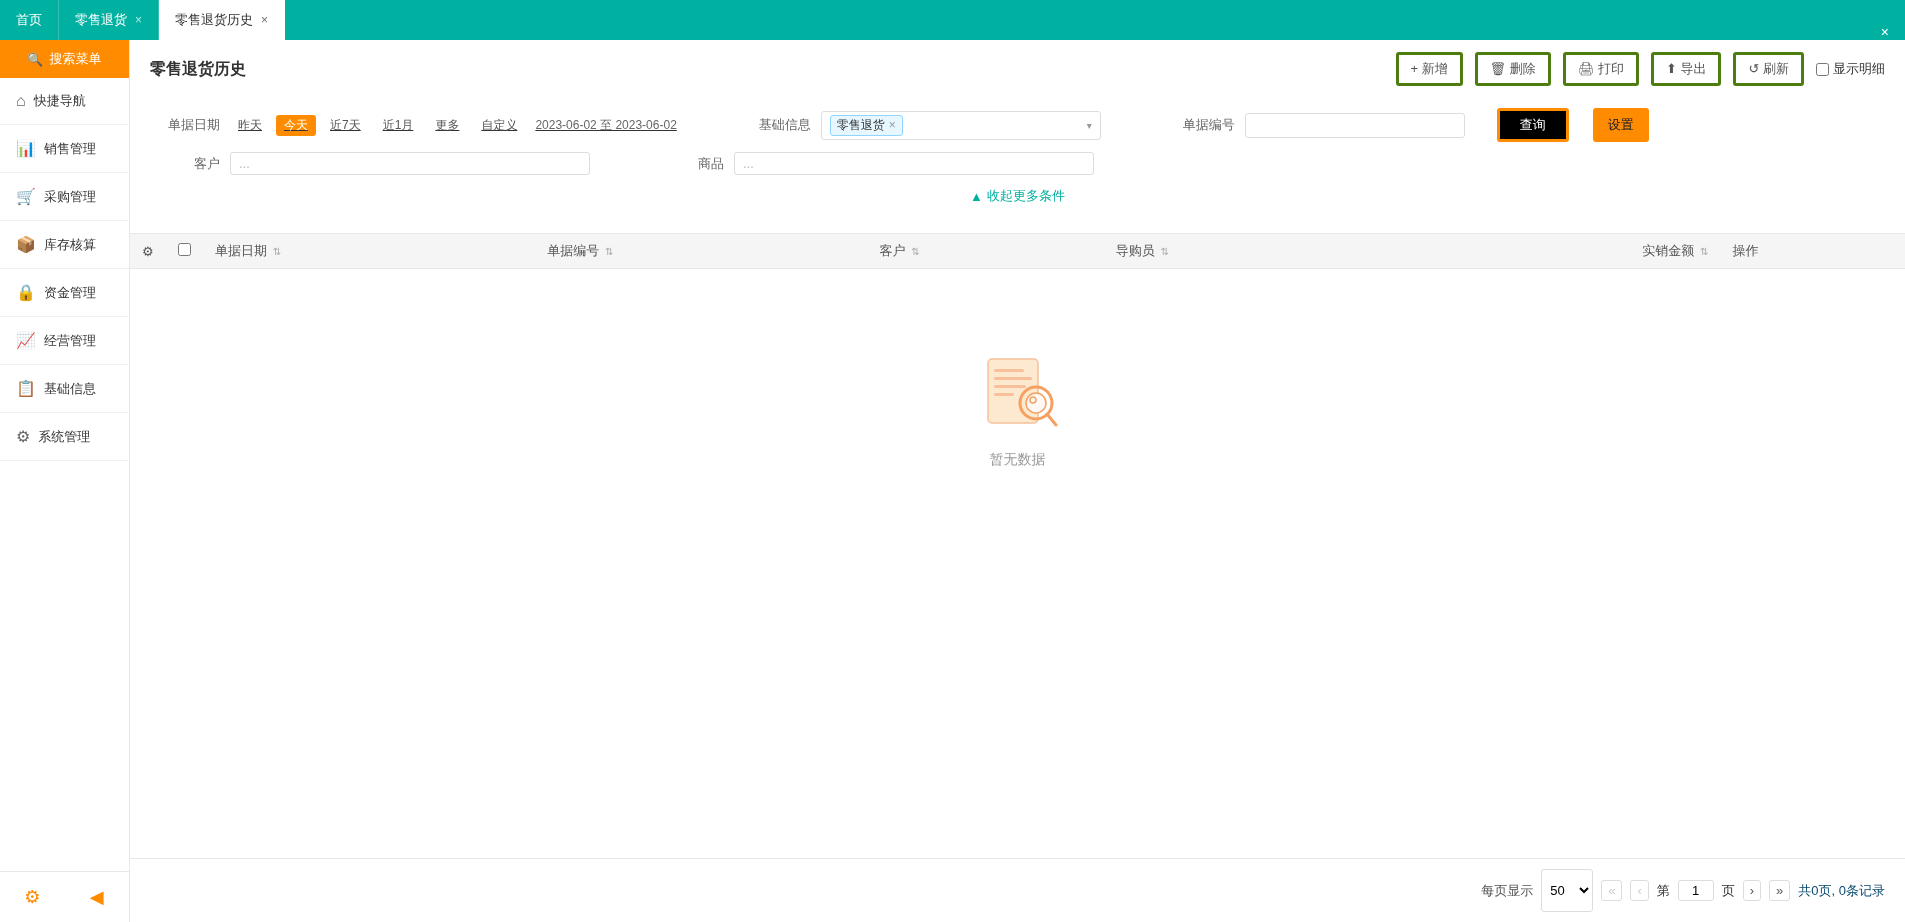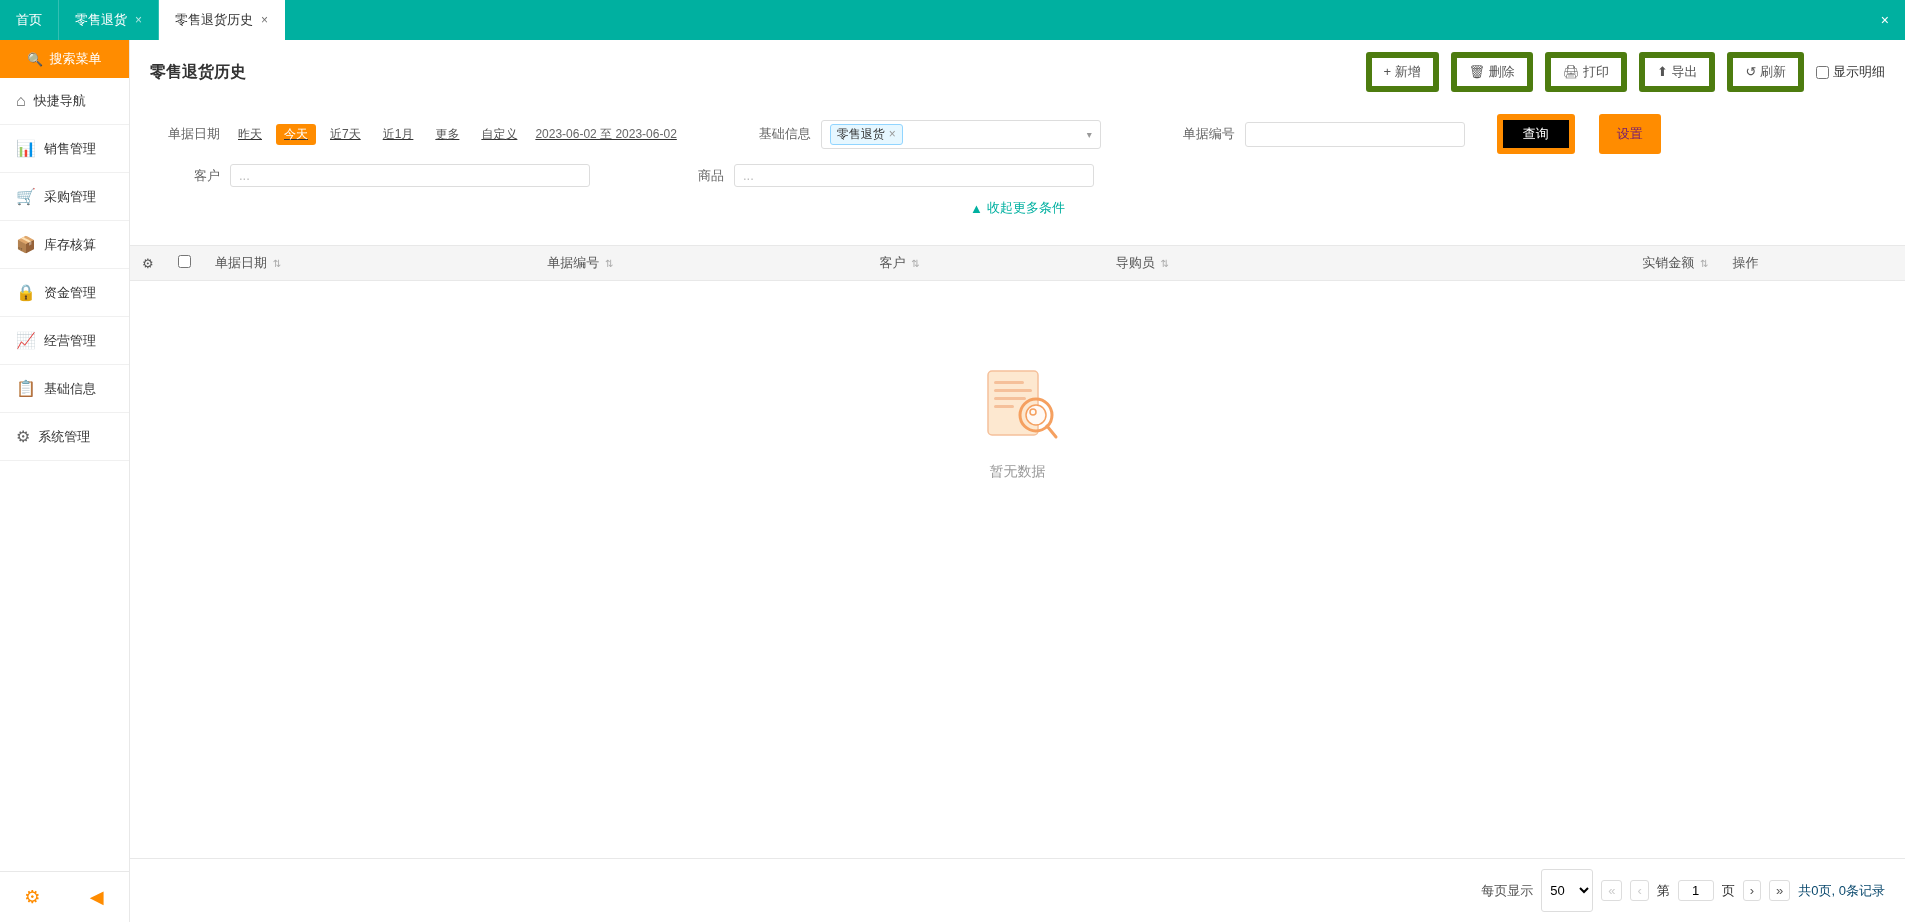--- a/index.html
+++ b/index.html
@@ -5,21 +5,21 @@
     * { box-sizing: border-box; margin: 0; padding: 0; }
     body { font-family: "Microsoft YaHei", Arial, sans-serif; font-size: 13px; background: #f5f5f5; color: #333; }
 
     
     .app-wrapper { display: flex; flex-direction: column; height: 922px; width: 1905px; overflow: hidden; }
 
     
     .tab-bar {
       background: #00b0a0;
       display: flex;
-      align-items: center;
+      align-items: flex-end;
       height: 40px;
       padding-left: 0;
       flex-shrink: 0;
     }
     .tab-item {
       display: flex; align-items: center;
       padding: 0 16px;
       height: 100%;
       color: #fff;
       cursor: pointer;
@@ -127,21 +127,21 @@
     .toolbar {
       display: flex;
       align-items: center;
       gap: 12px;
     }
     .toolbar-btn {
       display: flex;
       align-items: center;
       gap: 4px;
       padding: 5px 12px;
-      border: 6px solid #4d7c0f;
+      border: 3px solid #4d7c0f;
       background: #fff;
       border-radius: 3px;
       cursor: pointer;
       font-size: 13px;
       color: #555;
     }
     .toolbar-btn.primary { background: #000000; color: #fff; border-color: #ff8c00; }
     .checkbox-label { display: flex; align-items: center; gap: 4px; font-size: 13px; color: #333; cursor: pointer; }
 
     
@@ -440,21 +440,21 @@
                 <span class="filter-select-arrow">▾</span>
               </div>
             </div>
 
             <div style="display:flex; align-items:center; margin-left: 40px;">
               <span class="filter-label">单据编号</span>
               <input class="filter-input" style="min-width: 220px;">
             </div>
 
             <button class="toolbar-btn primary" style="margin-left:8px; padding:5px 20px;">查询</button>
-            <button class="toolbar-btn" style="background:#ff8c00; color:#701a75; border-color:#ff8c00;font-family:Liberation Serif, serif;">设置</button>
+            <button class="toolbar-btn" style="background:#ff8c00; color:#0f172a; border-color:#ff8c00;font-family:Liberation Serif, serif;">设置</button>
           </div>
 
           <div style="display:flex; align-items:center; margin-bottom:6px; gap:24px;">
             <div style="display:flex; align-items:center;">
               <span class="filter-label">客户</span>
               <div class="filter-select-wrap" style="min-width:360px;">
                 <span class="filter-placeholder">...</span>
               </div>
             </div>
             <div style="display:flex; align-items:center; margin-left:40px;">

